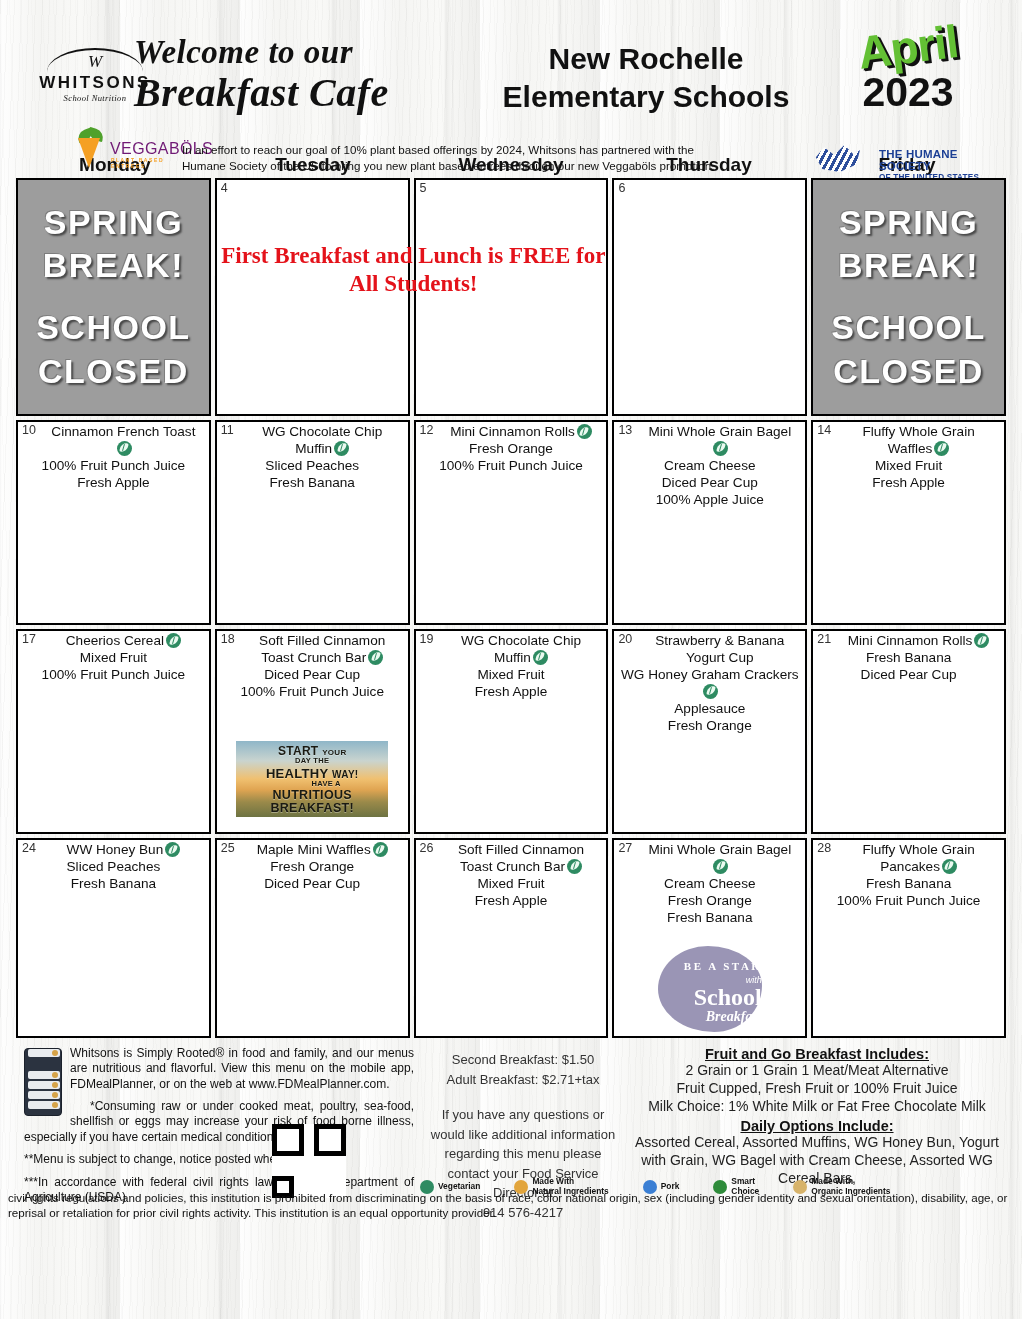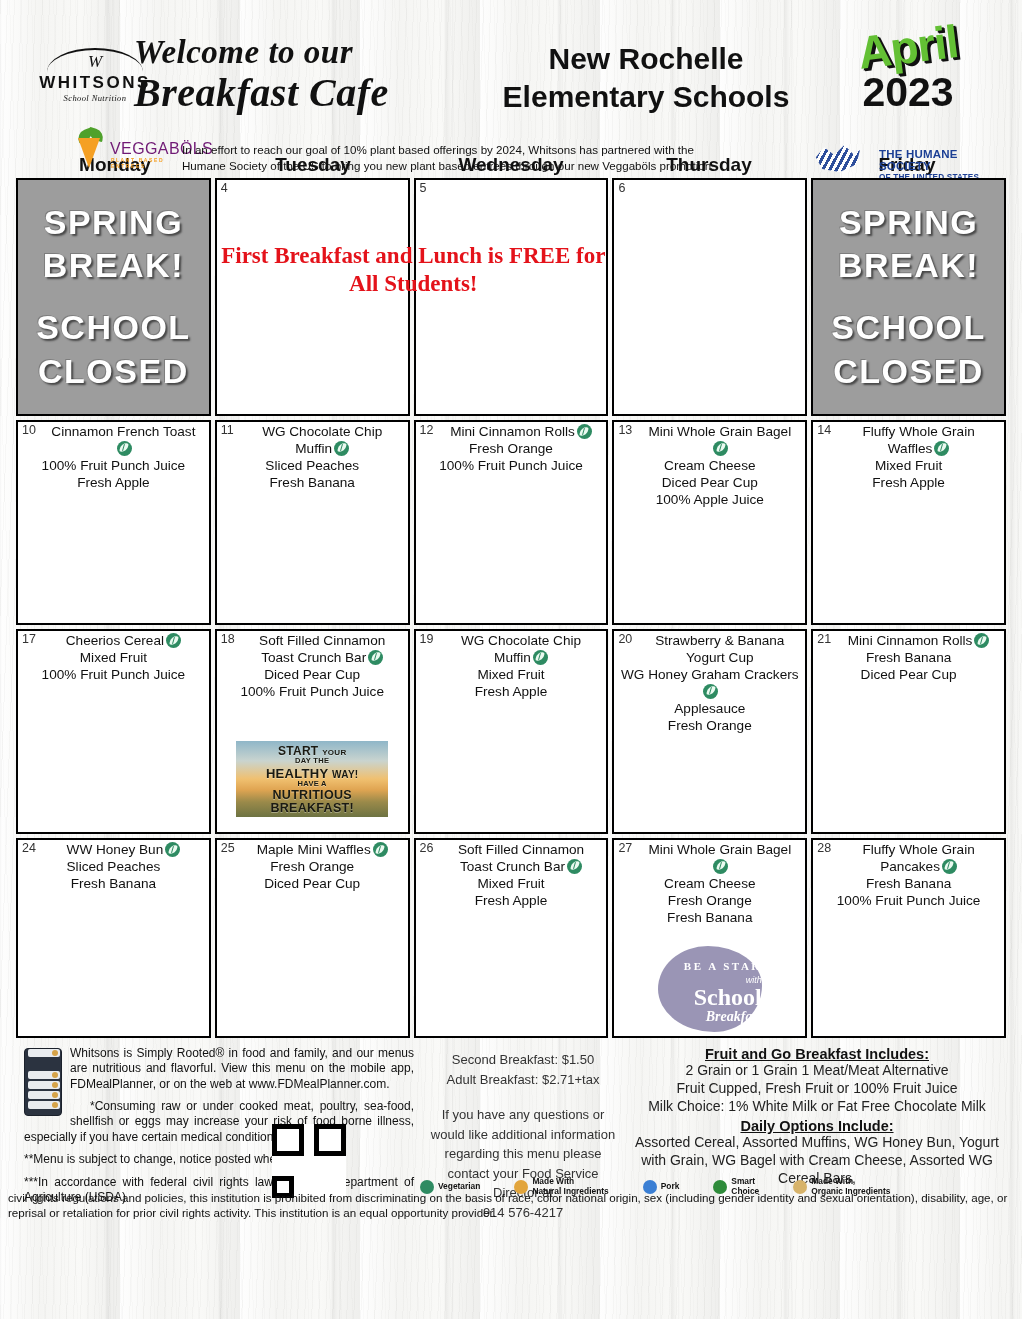--- a/index.html
+++ b/index.html
@@ -203,21 +203,21 @@
   .bk-photo span {
     position: absolute; left: 0; width: 100%; text-align: center;
     font-weight: bold; color: #1a1a12; letter-spacing: .3px;
     text-shadow: 0 1px 0 rgba(255,255,255,.35);
   }
   .bk-l1 { top: 3px; font-size: 12px; }
   .bk-l1 small { font-size: 8px; }
   .bk-l2 { top: 15px; font-size: 7.5px; }
   .bk-l3 { top: 25px; font-size: 13px; }
   .bk-l3 small { font-size: 10px; }
-  .bk-l4 { top: 38px; font-size: 7.5px; }
+  .bk-l4 { top: 38px; font-size: 7.5px; margin-left: 14px; }
   .bk-l5 { top: 47px; font-size: 12.5px; }
   .bk-l6 { top: 60px; font-size: 12.5px; }
 
   
   .star-badge {
     position: absolute; left: 50%; transform: translateX(-50%);
     bottom: 4px; width: 104px; height: 86px;
     background: #9A95B5; border-radius: 48% 52% 46% 54% / 50% 46% 54% 50%;
     color: #fff; text-align: right;
   }

